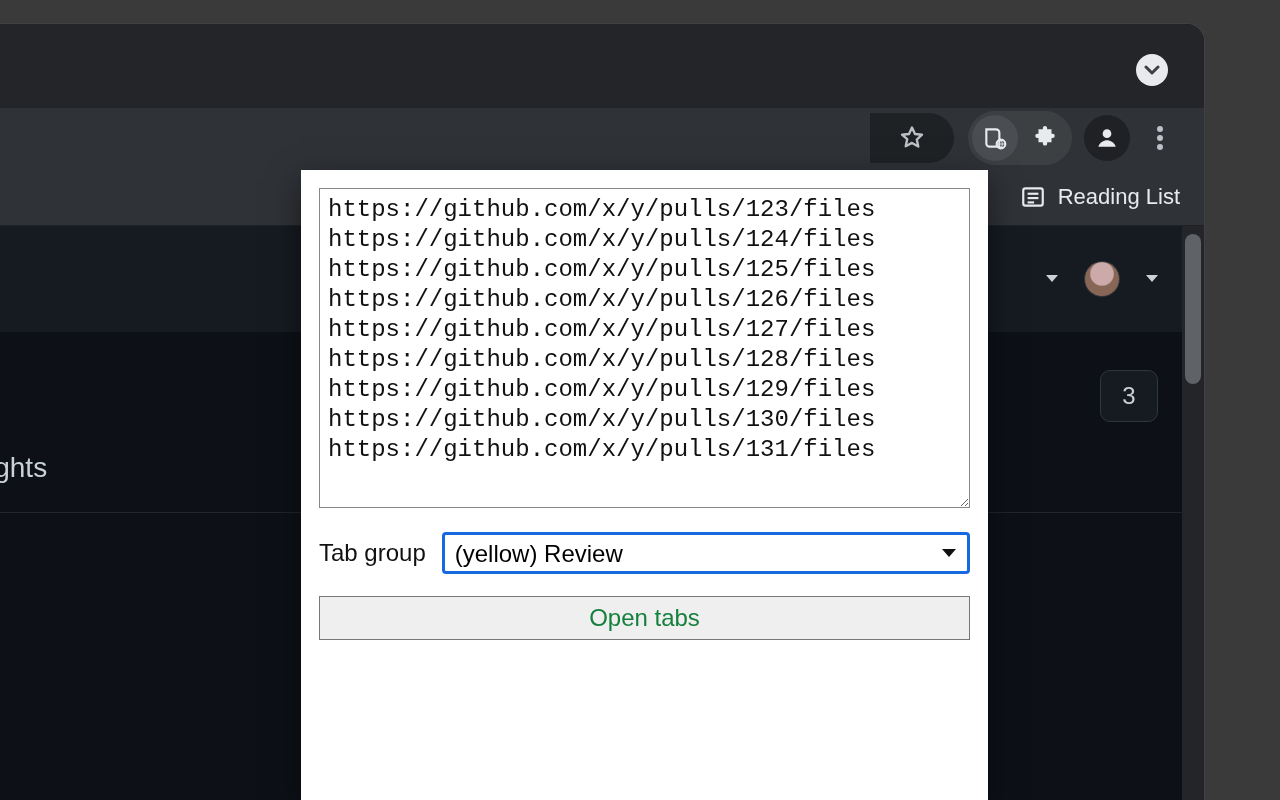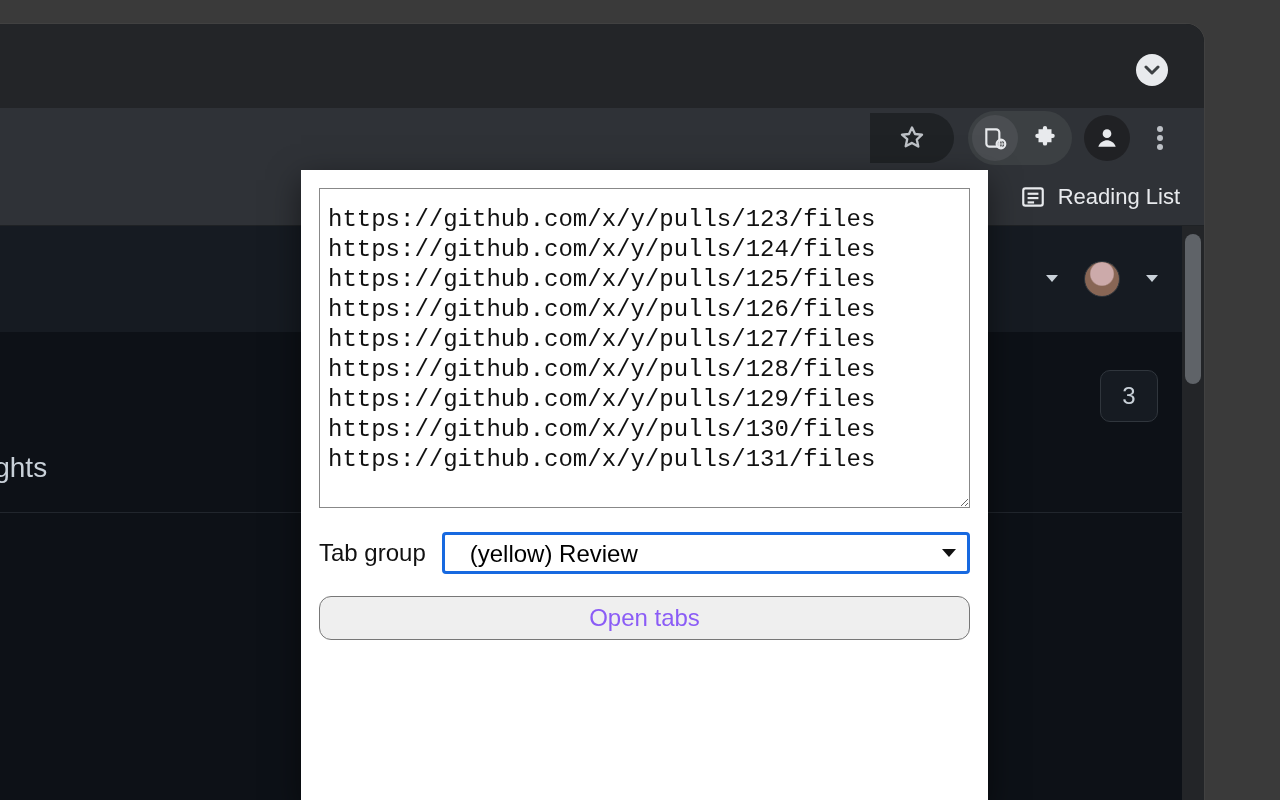--- a/index.html
+++ b/index.html
@@ -225,42 +225,42 @@
     padding: 18px;
   }
   .popup textarea {
     width: 100%;
     height: 320px;
     resize: both;
     border: 1px solid #888;
     font-family: "Menlo","Consolas","Courier New",monospace;
     font-size: 24px;
     line-height: 30px;
-    padding: 16px 8px;
+    padding: 6px 8px;
     color: #111;
     outline: none;
     white-space: pre;
     overflow: auto;
   }
   .popup-row {
     display: flex;
     align-items: center;
     gap: 16px;
     margin-top: 20px;
     font-size: 24px;
     color: #111;
   }
   .tab-group-select {
     flex: 1;
     height: 42px;
     border: 3px solid #1769e0;
     border-radius: 4px;
     background: #fff;
     font-size: 24px;
-    padding: 2px 40px 2px 25px;
+    padding: 2px 40px 2px 10px;
     appearance: none;
     position: relative;
   }
   .select-wrap {
     flex: 1;
     position: relative;
     display: flex;
   }
   .select-caret {
     position: absolute;
@@ -269,22 +269,22 @@
     transform: translateY(-50%);
     pointer-events: none;
   }
   .open-btn {
     width: 100%;
     height: 44px;
     margin-top: 22px;
     border: 1px solid #777;
     background: #efefef;
     font-size: 24px;
-    color: #8b5cf6;
-    border-radius: 12px;
+    color: #15803d;
+    border-radius: 0;
     cursor: pointer;
   }
 
   svg { display: block; }
 </style>
 </head>
 <body>
 
 <div class="browser-window">
 

